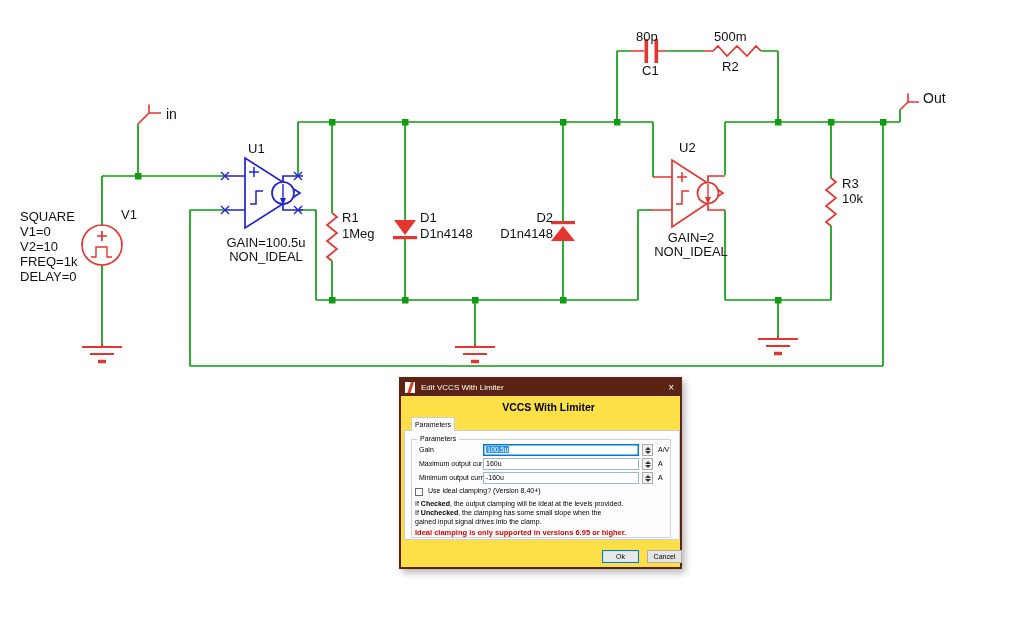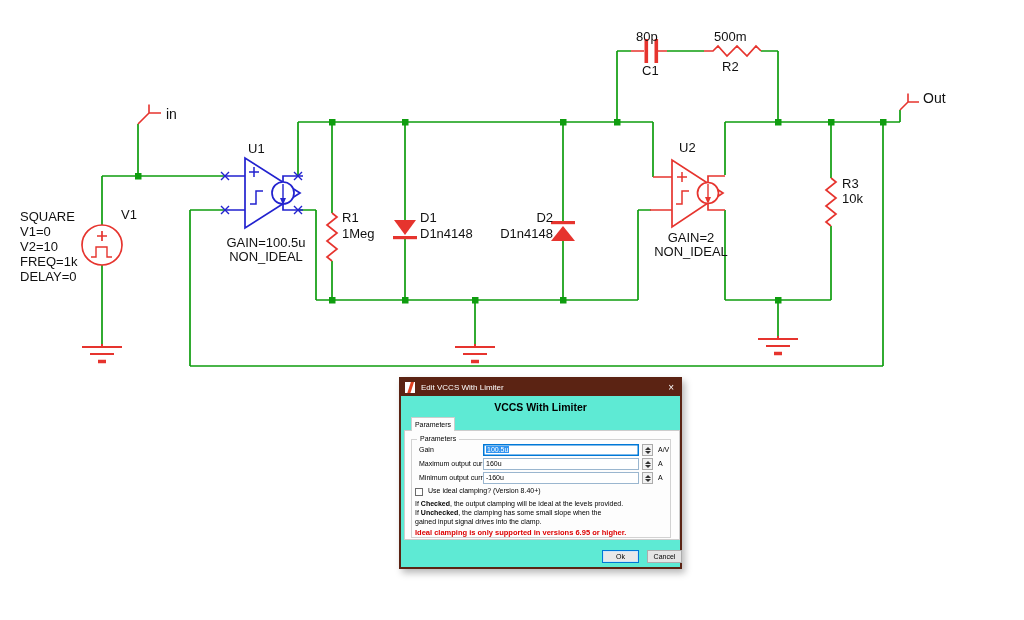--- a/index.html
+++ b/index.html
@@ -4,29 +4,29 @@
 <style>
   html,body{margin:0;padding:0;background:#fff;}
   .screen{position:relative;width:1024px;height:620px;background:#ffffff;overflow:hidden;
           font-family:"Liberation Sans",sans-serif;}
   svg text{font-family:"Liberation Sans",sans-serif;fill:#111;}
   .sch-label{font-size:13px;}
   .port-label{font-size:14px;}
 
   
   .dialog{position:absolute;left:399px;top:377px;width:283px;height:192px;
-          border:2px solid #5b2313;background:#5eead4;box-sizing:border-box;
+          border:2px solid #5b2313;background:#fde047;box-sizing:border-box;
           box-shadow:3px 4px 7px rgba(0,0,0,.28);font-family:"Liberation Sans",sans-serif;}
   .titlebar{position:absolute;left:0;top:0;right:0;height:17px;background:#5b2313;
             display:flex;align-items:center;}
   .app-icon{width:10px;height:11px;background:#fff;margin-left:4px;position:relative;overflow:hidden;flex:0 0 auto;}
   .app-icon i{position:absolute;left:4px;top:-1px;width:3px;height:14px;background:#e04020;transform:rotate(18deg);}
   .titletext{color:#fff;font-size:8px;margin-left:6px;white-space:nowrap;}
   .closebtn{margin-left:auto;margin-right:6px;color:#fff;font-size:10px;line-height:10px;cursor:default;}
-  .heading{position:absolute;left:0;top:22px;width:100%;text-align:center;font-size:10.5px;font-weight:bold;color:#000;}
+  .heading{position:absolute;left:8px;top:22px;width:100%;text-align:center;font-size:10.5px;font-weight:bold;color:#000;}
   .tabpane{position:absolute;left:3px;top:51px;width:276px;height:110px;background:#fdfdfd;
            border:1px solid #cdcdcd;box-sizing:border-box;}
   .tab{position:absolute;left:10px;top:38px;width:44px;height:14px;background:#fdfdfd;
        border:1px solid #cdcdcd;border-bottom:none;box-sizing:border-box;z-index:2;
        font-size:7px;text-align:center;line-height:13px;color:#000;}
   .groupbox{position:absolute;left:10px;top:60px;width:260px;height:99px;
             border:1px solid #d2d2d2;box-sizing:border-box;}
   .grouplabel{position:absolute;left:16px;top:56px;font-size:7px;background:#fdfdfd;padding:0 3px;z-index:2;}
   .rowlabel{position:absolute;left:18px;font-size:7px;color:#000;white-space:nowrap;}
   .field{position:absolute;left:82px;width:156px;height:12px;background:#fff;border:1px solid #9ab6cf;

